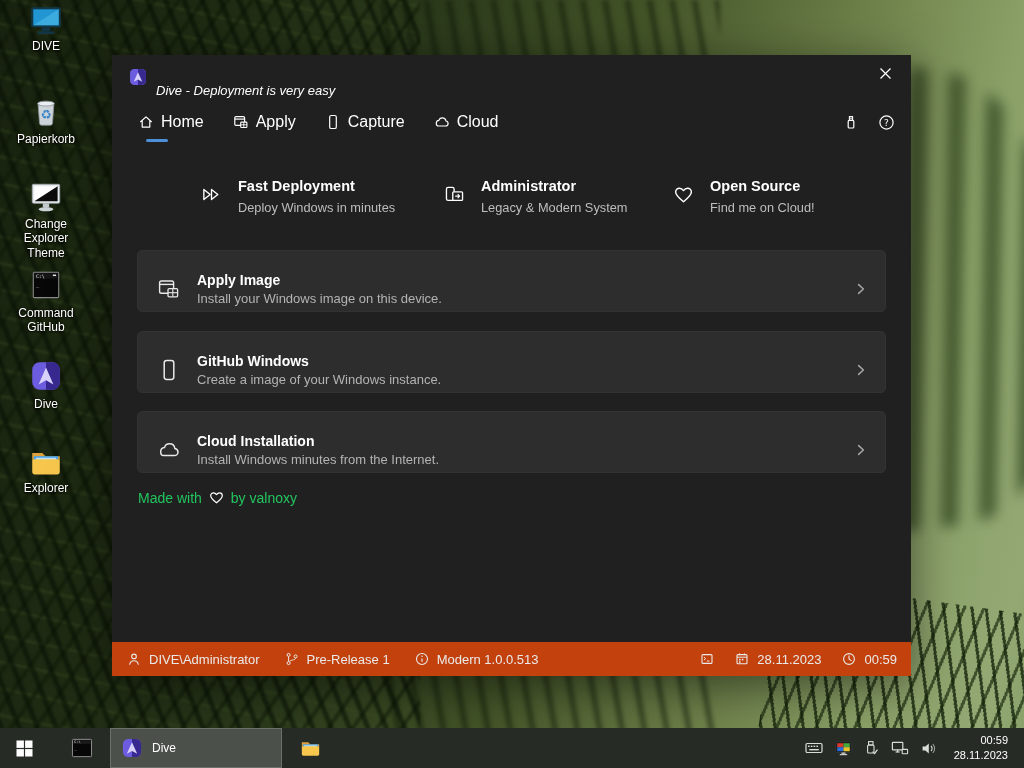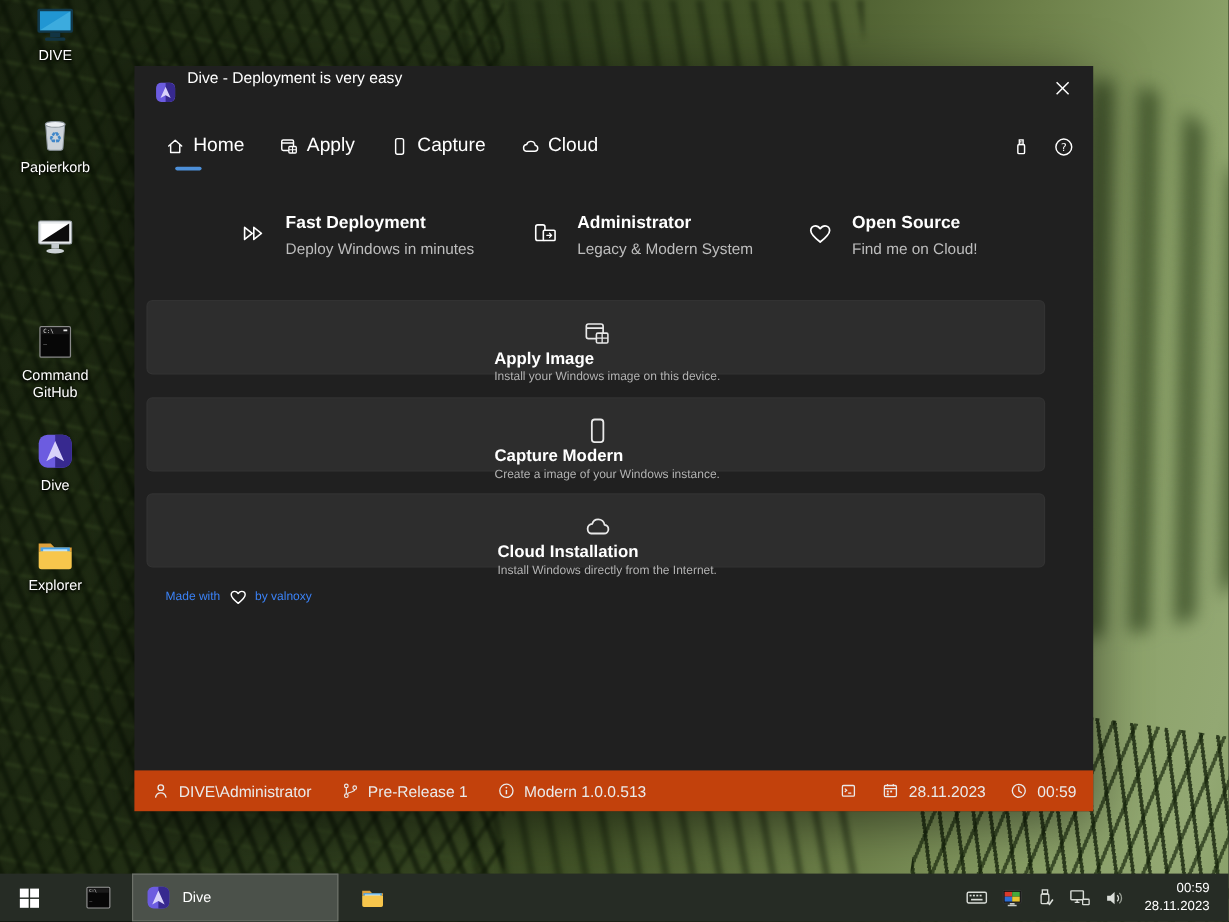--- a/index.html
+++ b/index.html
@@ -32,49 +32,49 @@
   .dicon { position:absolute; left:6px; width:80px; display:flex; flex-direction:column;
     align-items:center; gap:3px; cursor:default; }
   .dlabel { color:#fff; font-size:12px; text-align:center; line-height:1.2;
     text-shadow:0 1px 2px rgba(0,0,0,.95), 0 0 3px rgba(0,0,0,.8); }
 
   
   .appwin { position:absolute; left:112px; top:55px; width:799px; height:621px;
     background:#202020; box-shadow:0 10px 44px rgba(0,0,0,.5); color:#fff; }
   .titlebar { position:absolute; left:0; top:0; width:100%; height:44px; }
   .titlebar .logo { position:absolute; left:17px; top:13px; }
-  .titlebar .ttl { position:absolute; left:44px; top:2px; font-size:13px; color:#fff; }
+  .titlebar .ttl { position:absolute; left:44px; top:28px; font-size:13px; color:#fff;font-style:italic; }
   .closebtn { position:absolute; right:6px; top:4px; width:40px; height:28px;
     display:flex; align-items:center; justify-content:center; cursor:pointer; }
 
   .navbar { position:absolute; left:24px; right:16px; top:50px; height:34px;
     display:flex; align-items:center; }
   .navtab { display:flex; align-items:center; gap:7px; font-size:16px; color:#fff;
     margin-right:25px; position:relative; cursor:pointer; padding:3px 2px; }
   .navtab .pill { position:absolute; left:10px; bottom:-8px; width:22px; height:3px;
     border-radius:2px; background:#4d90d9; }
   .nav-right { margin-left:auto; display:flex; align-items:center; gap:19px; }
   .nav-right .nbtn { display:flex; align-items:center; justify-content:center; cursor:pointer; }
 
   .feature { position:absolute; display:flex; gap:15px; align-items:flex-start; }
   .feature .ftxt .ft { font-size:14.5px; font-weight:bold; color:#fff; }
   .feature .ftxt .fs { font-size:12.8px; color:#bdbdbd; margin-top:6px; }
   .feature svg { margin-top:5px; }
 
-  .card { position:absolute; left:10px; width:749px; height:62px; background:#2d2d2d;
+  .card { position:absolute; left:25px; width:749px; height:62px; background:#2d2d2d;
     border:1px solid #323232; border-radius:5px; display:flex; align-items:center;
-    padding:15px 16px 0 19px; cursor:pointer;flex-direction:column; }
+    padding:15px 16px 0 19px; cursor:pointer; }
   .card .cicon { width:24px; display:flex; justify-content:center; }
   .card .ctxt { margin-left:16px; }
   .card .ct { font-size:14px; font-weight:bold; color:#fff; }
-  .card .cs { font-size:10px; color:#b3b3b3; margin-top:3px; }
+  .card .cs { font-size:13px; color:#b3b3b3; margin-top:3px; }
   .card .chev { margin-left:auto; }
 
   .madewith { position:absolute; left:26px; top:434px; display:flex; align-items:center;
-    gap:6px; font-size:10px; color:#3b82f6;text-align:center; }
+    gap:6px; font-size:14px; color:#22c55e;text-align:center; }
 
   .statusbar { position:absolute; left:0; bottom:0; width:100%; height:34px; background:#c2410c;
     display:flex; align-items:center; padding:0 14px 0 15px; font-size:13px; color:#eaeaea; }
   .sb-item { display:flex; align-items:center; gap:8px; margin-right:25px; }
   .sb-right { margin-left:auto; display:flex; align-items:center; gap:0; }
   .sb-right .sb-item { margin-right:0; margin-left:21px; }
 
   
   .taskbar { position:absolute; left:0; bottom:0; width:1024px; height:40px;
     background:#262c25; display:flex; align-items:stretch; }
@@ -120,20 +120,21 @@
   </div>
 
   <div class="dicon" style="top:182px">
     <svg width="36" height="32" viewBox="0 0 34 30">
       <rect x="4" y="2" width="26" height="18" rx="1.4" fill="#e7eaec" stroke="#9ba2a8" stroke-width="0.8"></rect>
       <rect x="6" y="4" width="22" height="14" fill="#ffffff"></rect>
       <polygon points="28,4 6,18 28,18" fill="#0c0c0c"></polygon>
       <rect x="14" y="20" width="6" height="3.6" fill="#c3c9cd"></rect>
       <ellipse cx="17" cy="25.6" rx="7" ry="2" fill="#ccd2d6"></ellipse>
     </svg>
+    <div class="dlabel">Change Explorer Theme</div>
   </div>
 
   <div class="dicon" style="top:269px">
     <svg width="36" height="34" viewBox="0 0 34 32">
       <rect x="5" y="3" width="24" height="24" rx="1" fill="#070707" stroke="#8a8a8a" stroke-width="1"></rect>
       <rect x="6" y="4" width="22" height="5" fill="#161616"></rect>
       <text x="7.5" y="8.2" font-size="4.6" fill="#e8e8e8" font-family="DejaVu Sans Mono, monospace">C:\</text>
       <rect x="23.5" y="5.2" width="3" height="1.4" fill="#e8e8e8"></rect>
       <text x="7.5" y="16" font-size="5" fill="#dcdcdc" font-family="DejaVu Sans Mono, monospace">_</text>
     </svg>
@@ -276,37 +277,37 @@
       </svg>
     </div>
 
     <div class="card" style="top:276px">
       <div class="cicon">
         <svg width="24" height="24" viewBox="0 0 24 24">
           <rect x="7.2" y="2.6" width="9.6" height="18.8" rx="2.4" fill="none" stroke="#e9e9e9" stroke-width="1.5"></rect>
         </svg>
       </div>
       <div class="ctxt">
-        <div class="ct">Capture Modern</div>
+        <div class="ct">GitHub Windows</div>
         <div class="cs">Create a image of your Windows instance.</div>
       </div>
       <svg class="chev" width="16" height="16" viewBox="0 0 16 16">
         <polyline points="5.6,3.6 10.4,8 5.6,12.4" fill="none" stroke="#a6a6a6" stroke-width="1.5" stroke-linecap="round" stroke-linejoin="round"></polyline>
       </svg>
     </div>
 
     <div class="card" style="top:356px">
       <div class="cicon">
         <svg width="24" height="24" viewBox="0 0 24 24">
           <path d="M6.6 17.6 H17.4 C19.4 17.6 21 16 21 14 C21 12.1 19.7 10.7 17.8 10.4 C17.5 7.8 15.3 5.8 12.5 5.8 C10.1 5.8 8.1 7.4 7.5 9.6 C5.4 9.8 3.7 11.5 3.7 13.7 C3.7 15.9 5 17.6 6.6 17.6 Z" fill="none" stroke="#e9e9e9" stroke-width="1.5" stroke-linejoin="round"></path>
         </svg>
       </div>
       <div class="ctxt">
         <div class="ct">Cloud Installation</div>
-        <div class="cs">Install Windows directly from the Internet.</div>
+        <div class="cs">Install Windows minutes from the Internet.</div>
       </div>
       <svg class="chev" width="16" height="16" viewBox="0 0 16 16">
         <polyline points="5.6,3.6 10.4,8 5.6,12.4" fill="none" stroke="#a6a6a6" stroke-width="1.5" stroke-linecap="round" stroke-linejoin="round"></polyline>
       </svg>
     </div>
 
     <div class="madewith">
       <span>Made with</span>
       <svg width="17" height="17" viewBox="0 0 24 24">
         <path d="M12 19.5 C7 15.5 3.8 12.6 3.8 9.4 C3.8 7.1 5.6 5.4 7.8 5.4 C9.4 5.4 10.9 6.3 12 7.9 C13.1 6.3 14.6 5.4 16.2 5.4 C18.4 5.4 20.2 7.1 20.2 9.4 C20.2 12.6 17 15.5 12 19.5 Z" fill="none" stroke="#fff" stroke-width="1.7" stroke-linejoin="round"></path>

